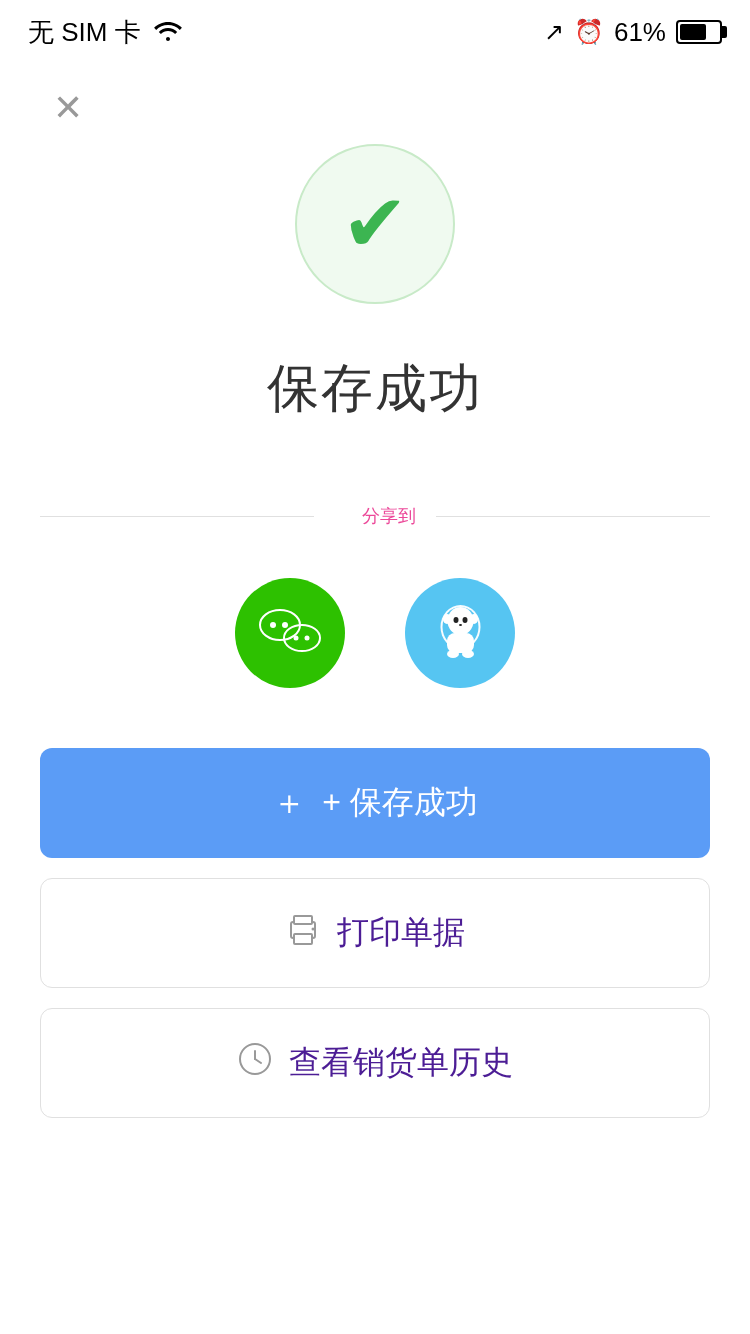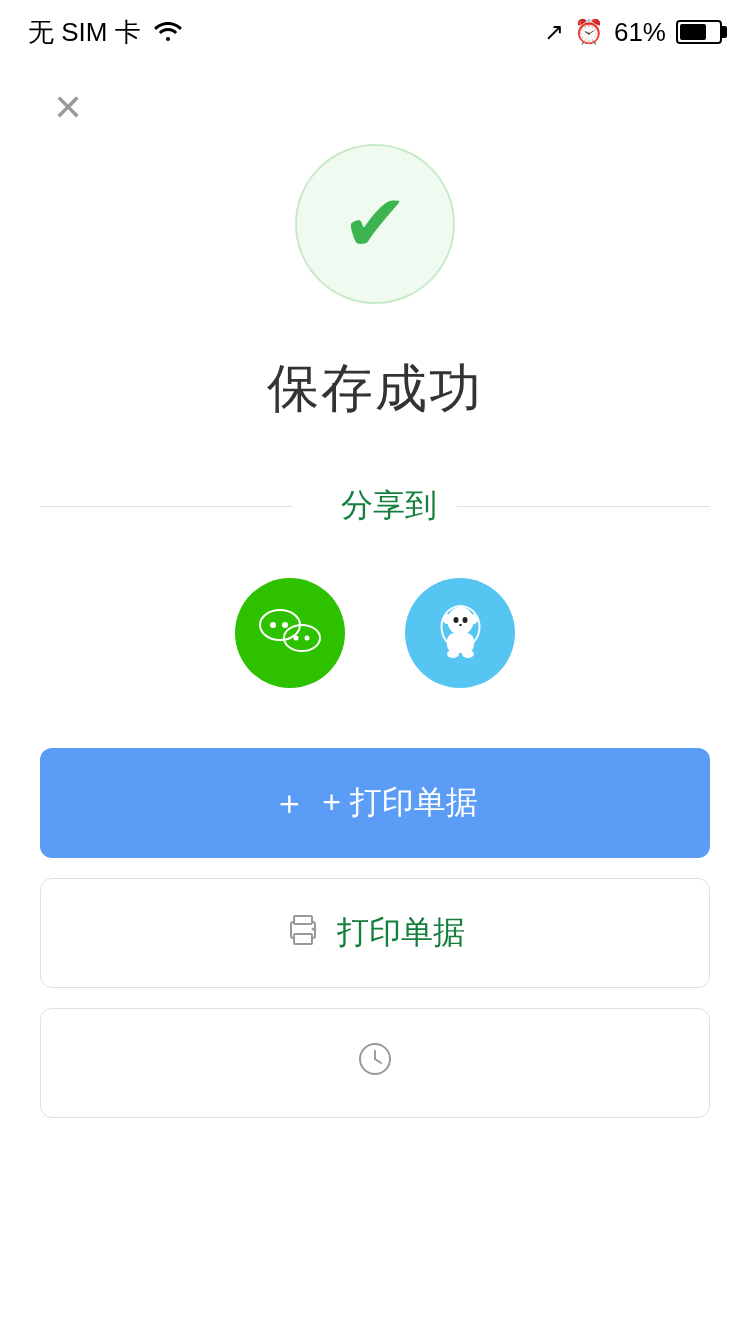--- a/index.html
+++ b/index.html
@@ -117,21 +117,21 @@
       font-size: 80px;
       color: #3cb551;
       line-height: 1;
     }
 
     
     .success-title {
       font-size: 52px;
       color: #333;
       font-weight: 400;
-      margin-bottom: 60px;
+      margin-bottom: 80px;
       letter-spacing: 2px;
     }
 
     
     .share-section {
       width: 100%;
       padding: 0 40px;
       margin-bottom: 60px;
     }
     .share-divider {
@@ -139,22 +139,22 @@
       align-items: center;
       gap: 20px;
       margin-bottom: 50px;
     }
     .divider-line {
       flex: 1;
       height: 1px;
       background: #e0e0e0;
     }
     .share-label {
-      font-size: 32px;
-      color: #15803d;
+      font-size: 18px;
+      color: #ec4899;
       white-space: nowrap;
       margin-left: 28px;
     }
     .share-icons {
       display: flex;
       justify-content: center;
       gap: 60px;
     }
     .share-btn {
       width: 110px;
@@ -203,21 +203,21 @@
       font-size: 32px;
       cursor: pointer;
       border: none;
     }
     .action-btn-primary {
       background: #5b9cf6;
       color: #fff;
     }
     .action-btn-secondary {
       background: #fff;
-      color: #15803d;
+      color: #4c1d95;
       border: 1px solid #e0e0e0;
     }
     .btn-icon {
       font-size: 34px;
     }
   </style>
 </head>
 <body>
 
 <div class="status-bar">
@@ -294,37 +294,38 @@
           <ellipse cx="20" cy="55" rx="6" ry="4" fill="white"></ellipse>
           <ellipse cx="35" cy="55" rx="6" ry="4" fill="white"></ellipse>
         </svg>
       </div>
     </div>
   </div>
 
   <div class="actions">
     <button class="action-btn action-btn-primary">
       <span class="btn-icon">＋</span>
-      <span>+ 打印单据</span>
+      <span>+ 保存成功</span>
     </button>
     <button class="action-btn action-btn-secondary">
       <span class="btn-icon">
         <svg width="36" height="34" viewBox="0 0 36 34" fill="none">
           <rect x="6" y="10" width="24" height="16" rx="2" stroke="#999" stroke-width="2"></rect>
           <rect x="9" y="4" width="18" height="8" rx="1" fill="white" stroke="#999" stroke-width="2"></rect>
           <rect x="9" y="22" width="18" height="10" rx="1" fill="white" stroke="#999" stroke-width="2"></rect>
           <circle cx="28" cy="17" r="1.5" fill="#999"></circle>
         </svg>
       </span>
       <span>打印单据</span>
     </button>
     <button class="action-btn action-btn-secondary">
       <span class="btn-icon">
         <svg width="36" height="36" viewBox="0 0 36 36" fill="none">
           <circle cx="18" cy="18" r="15" stroke="#999" stroke-width="2"></circle>
           <line x1="18" y1="10" x2="18" y2="18" stroke="#999" stroke-width="2" stroke-linecap="round"></line>
           <line x1="18" y1="18" x2="24" y2="22" stroke="#999" stroke-width="2" stroke-linecap="round"></line>
         </svg>
       </span>
+      <span>查看销货单历史</span>
     </button>
   </div>
 
 </div>
 
 </body></html>

